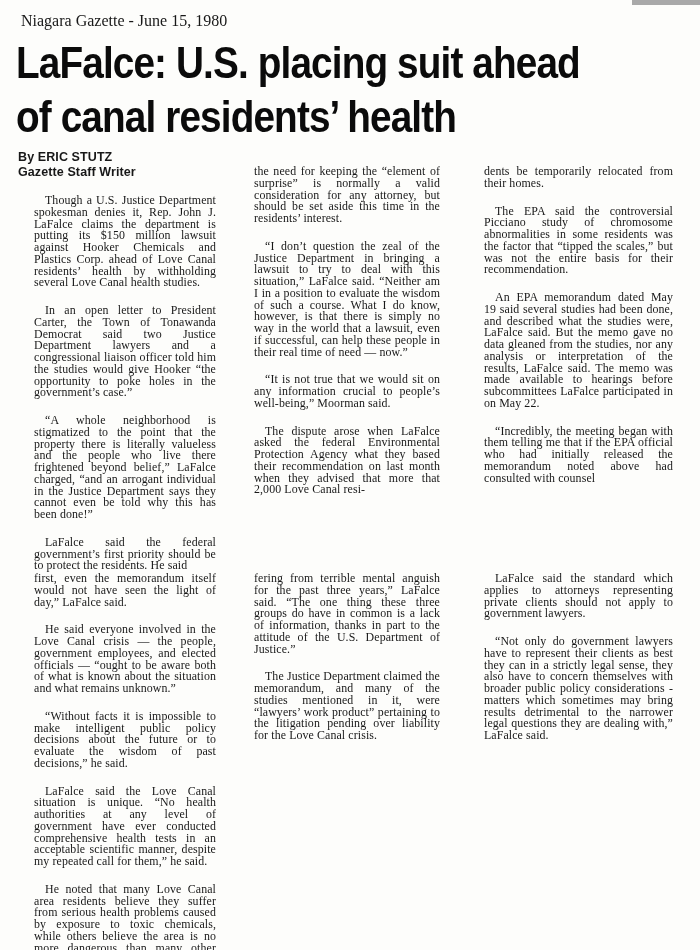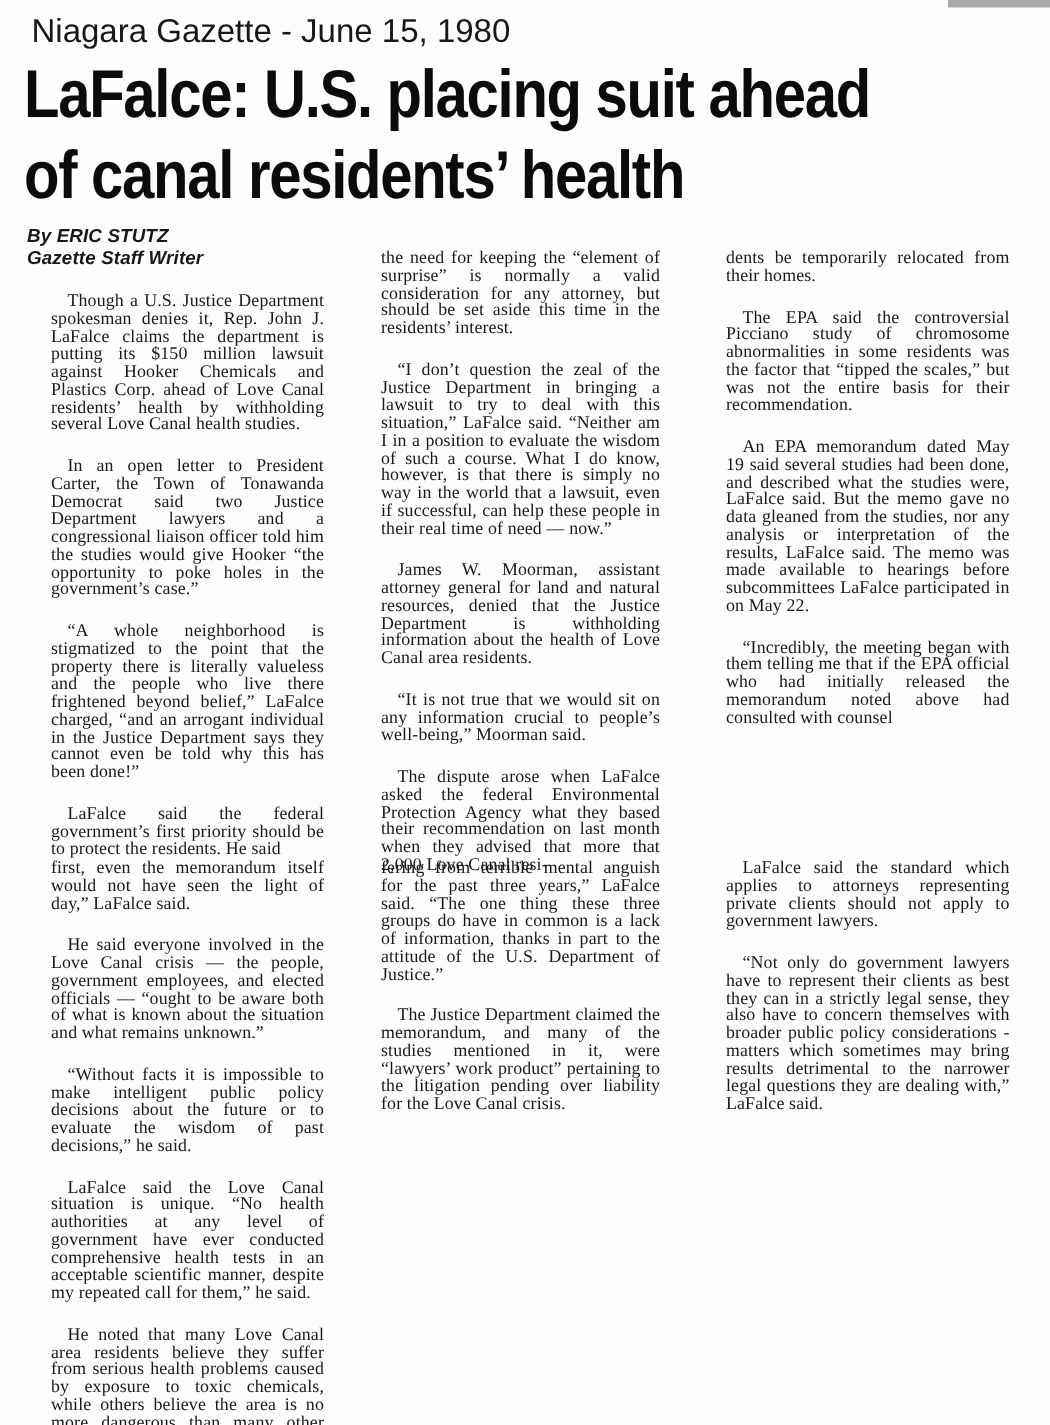--- a/index.html
+++ b/index.html
@@ -21,23 +21,23 @@
   }
   .scan-strip {
     position: absolute;
     top: 0; left: 632px;
     width: 68px; height: 5px;
     background: var(--artifact);
   }
   .dateline {
     position: absolute;
     left: 21px; top: 8px;
-    font-size: 22px;
+    font-size: 16px;
     line-height: 26px;
-    font-family: Liberation Sans, sans-serif;
+    font-family: Liberation Serif, serif;
     color: var(--ink);
     white-space: nowrap;
     text-align: right;
   }
   .headline {
     position: absolute;
     left: 16px; top: 36px;
     margin: 0;
     font-family: "Liberation Sans", sans-serif;
     font-weight: bold;
@@ -64,21 +64,20 @@
   .col-1 { left: 18px;  width: 214px; }
   .col-2 { left: 238px; width: 218px; }
   .col-3 { left: 468px; width: 221px; }
   .byline {
     font-family: "Liberation Sans", sans-serif;
     font-weight: bold;
     font-size: 12.5px;
     line-height: 14.5px;
     margin: 0 0 7px 0;
     text-align: left;
-    font-style: italic;
   }
   .para { margin: 16px; padding: 0; }
   .para + .para { margin-top: 3.5px; }
   .para.indent { text-indent: 11px; }
 </style>
 </head>
 <body>
 
 <div class="page">
 
@@ -100,21 +99,20 @@
       <div>
           <p class="para indent">Though a U.S. Justice Department spokesman denies it, Rep. John J. LaFalce claims the department is putting its $150 million lawsuit against Hooker Chemicals and Plastics Corp. ahead of Love Canal residents’ health by withholding several Love Canal health studies.</p>
           <p class="para indent">In an open letter to President Carter, the Town of Tonawanda Democrat said two Justice Department lawyers and a congressional liaison officer told him the studies would give Hooker “the opportunity to poke holes in the government’s case.”</p>
           <p class="para indent">“A whole neighborhood is stigmatized to the point that the property there is literally valueless and the people who live there frightened beyond belief,” LaFalce charged, “and an arrogant individual in the Justice Department says they cannot even be told why this has been done!”</p>
           <p class="para indent">LaFalce said the federal government’s first priority should be to protect the residents. He said</p>
         </div>
     </div>
     <div class="col col-2">
         <p class="para">the need for keeping the “element of surprise” is normally a valid consideration for any attorney, but should be set aside this time in the residents’ interest.</p>
         <p class="para indent">“I don’t question the zeal of the Justice Department in bringing a lawsuit to try to deal with this situation,” LaFalce said. “Neither am I in a position to evaluate the wisdom of such a course. What I do know, however, is that there is simply no way in the world that a lawsuit, even if successful, can help these people in their real time of need — now.”</p>
-        <p class="para indent">James W. Moorman, assistant attorney general for land and natural resources, denied that the Justice Department is withholding information about the health of Love Canal area residents.</p>
         <p class="para indent">“It is not true that we would sit on any information crucial to people’s well-being,” Moorman said.</p>
         <p class="para indent">The dispute arose when LaFalce asked the federal Environmental Protection Agency what they based their recommendation on last month when they advised that more that 2,000 Love Canal resi-</p>
       </div>
     <div class="col col-3">
         <p class="para">dents be temporarily relocated from their homes.</p>
         <p class="para indent">The EPA said the controversial Picciano study of chromosome abnormalities in some residents was the factor that “tipped the scales,” but was not the entire basis for their recommendation.</p>
         <p class="para indent">An EPA memorandum dated May 19 said several studies had been done, and described what the studies were, LaFalce said. But the memo gave no data gleaned from the studies, nor any analysis or interpretation of the results, LaFalce said. The memo was made available to hearings before subcommittees LaFalce participated in on May 22.</p>
         <p class="para indent">“Incredibly, the meeting began with them telling me that if the EPA official who had initially released the memorandum noted above had consulted with counsel</p>
       </div>
   </div>

